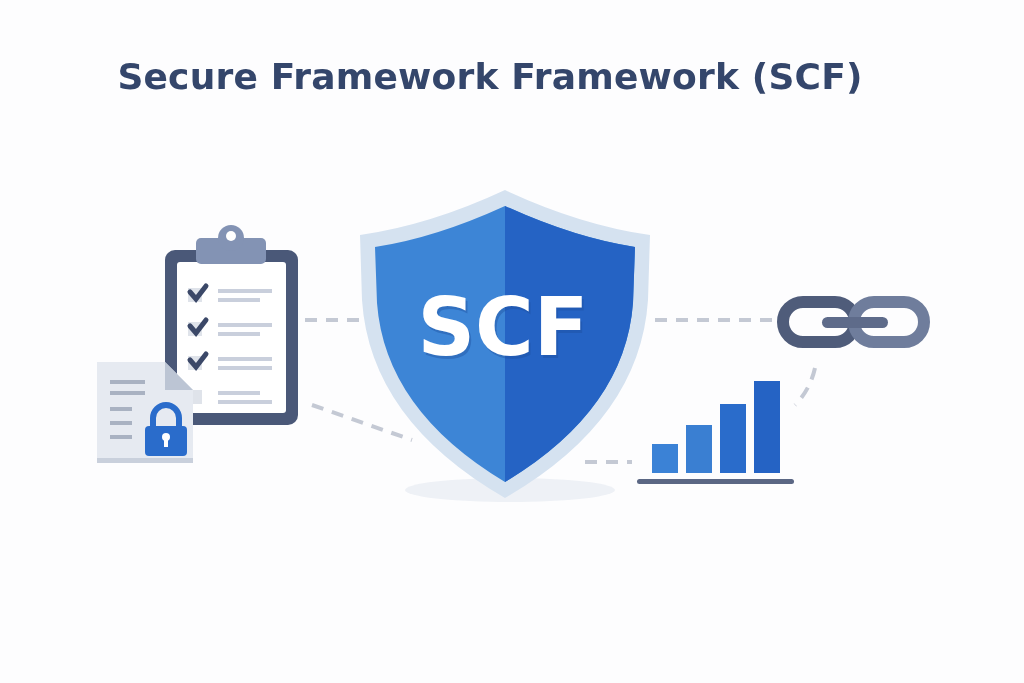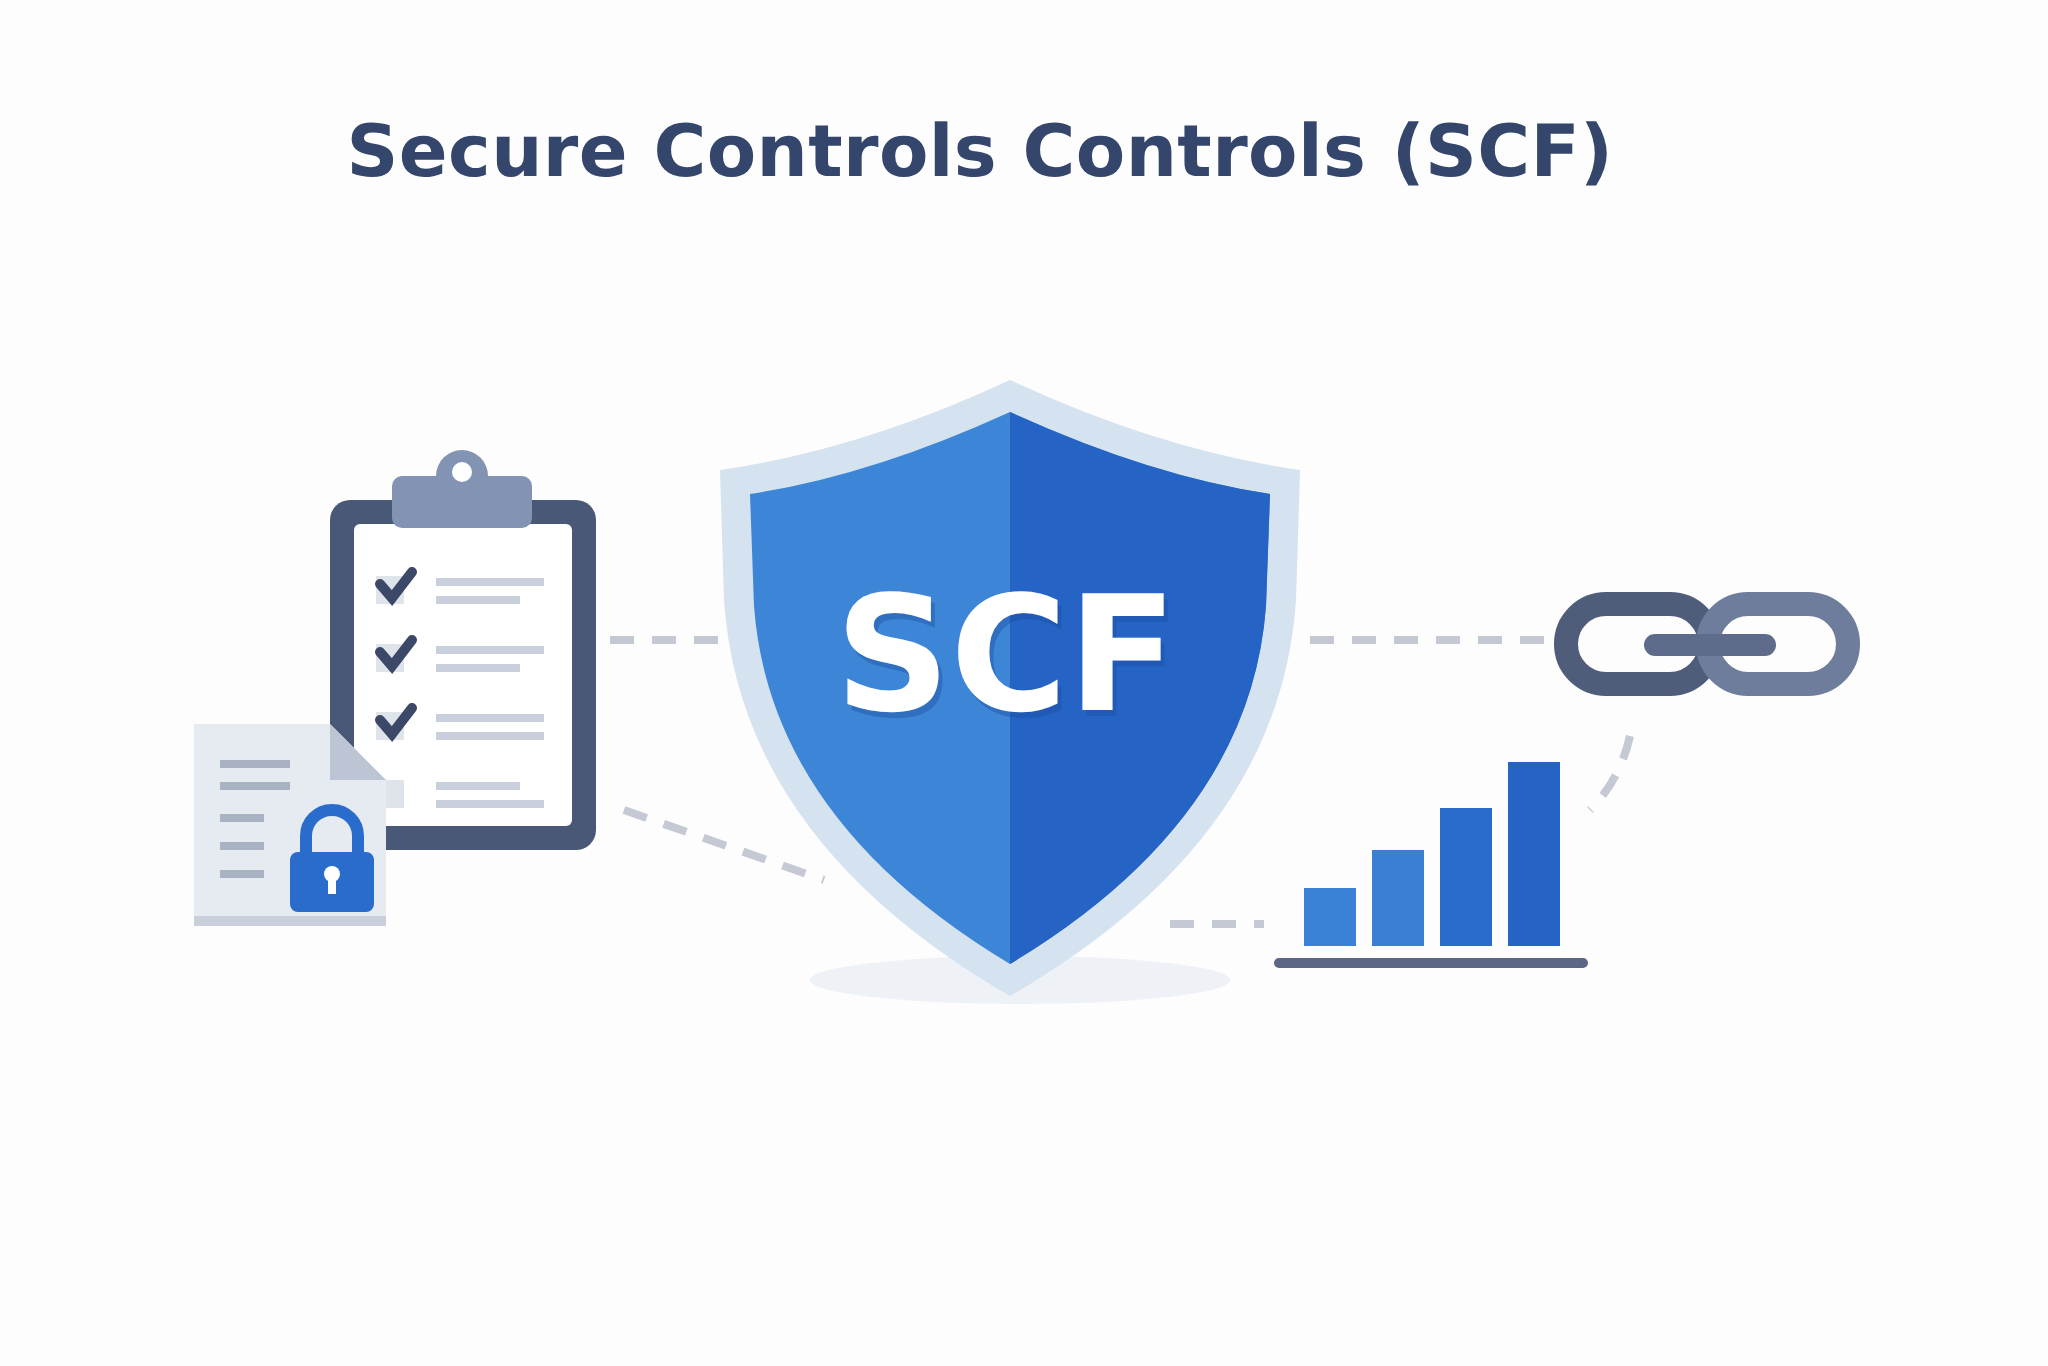--- a/index.html
+++ b/index.html
@@ -4,21 +4,21 @@
 <style>
   html, body { margin:0; padding:0; }
   body { width:1024px; height:683px; background:#fdfdfe; position:relative; overflow:hidden; font-family:"DejaVu Sans", sans-serif; }
   .title { position:absolute; left:0; width:1024px; top:56px; text-align:center; padding-left:0; font-size:36px; font-weight:bold; color:#34466b; letter-spacing:0.2px; }
   .title span { position:relative; left:-22px; }
   svg.art { position:absolute; left:0; top:0; }
 </style>
 </head>
 <body>
 
-<div class="title"><span>Secure Controls Controls (SCF)</span></div>
+<div class="title"><span>Secure Framework Framework (SCF)</span></div>
 
 <svg class="art" width="1024" height="683" viewBox="0 0 1024 683">
 
   <g stroke="#c4c9d4" stroke-width="4" stroke-dasharray="12 9" fill="none">
     <line x1="305" y1="320" x2="360" y2="320"></line>
     <path d="M312 405 L412 440"></path>
     <line x1="655" y1="320" x2="775" y2="320"></line>
     <line x1="585" y1="462" x2="632" y2="462"></line>
     <path d="M815 368 Q810 390 795 405"></path>
   </g>

